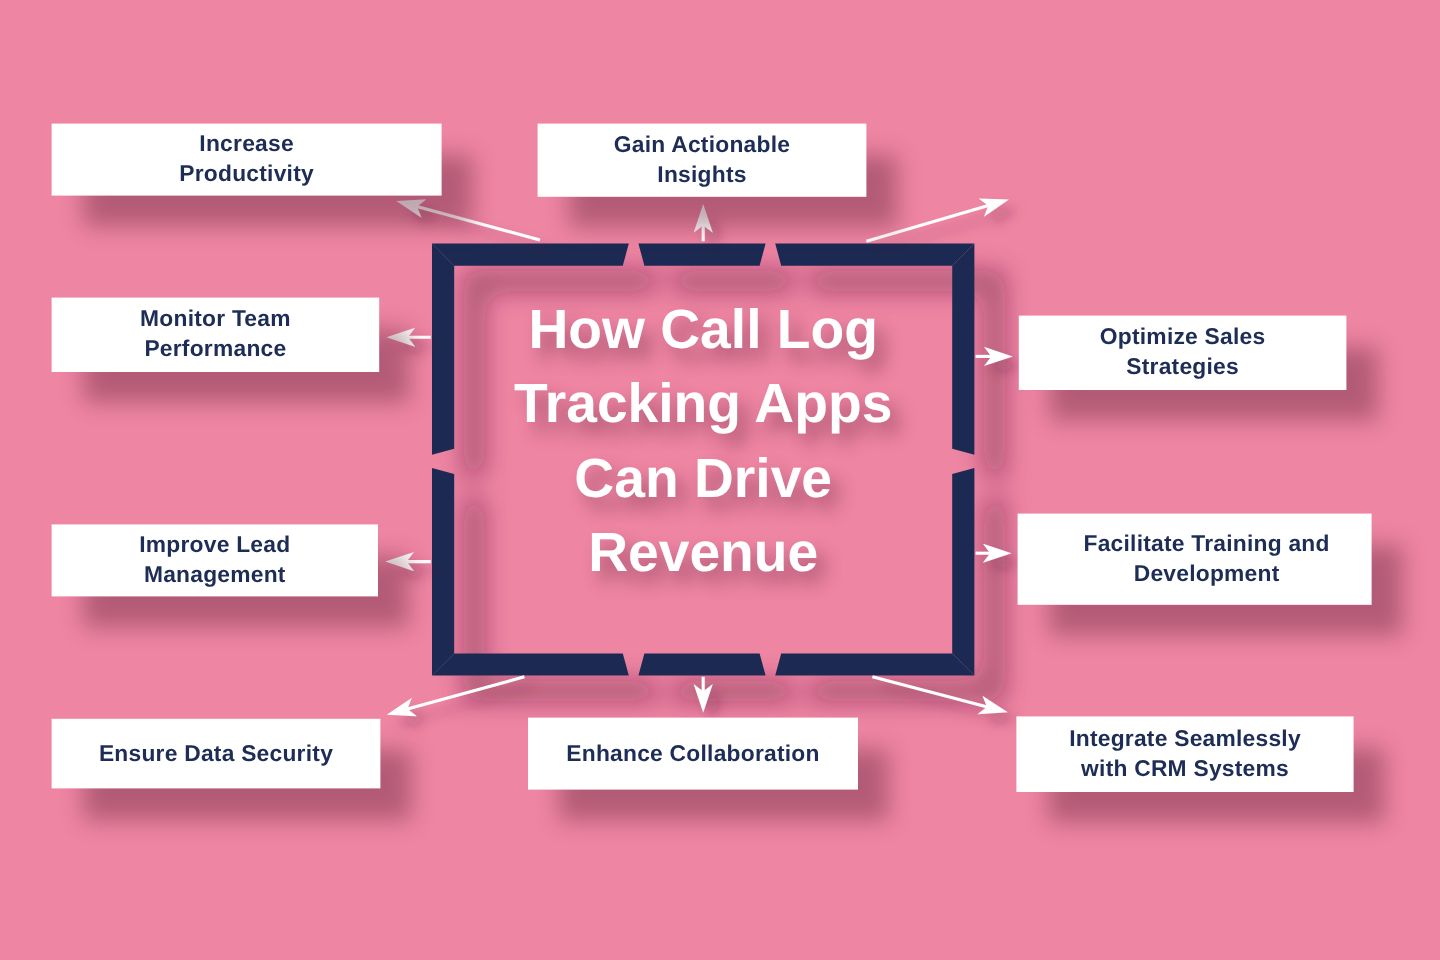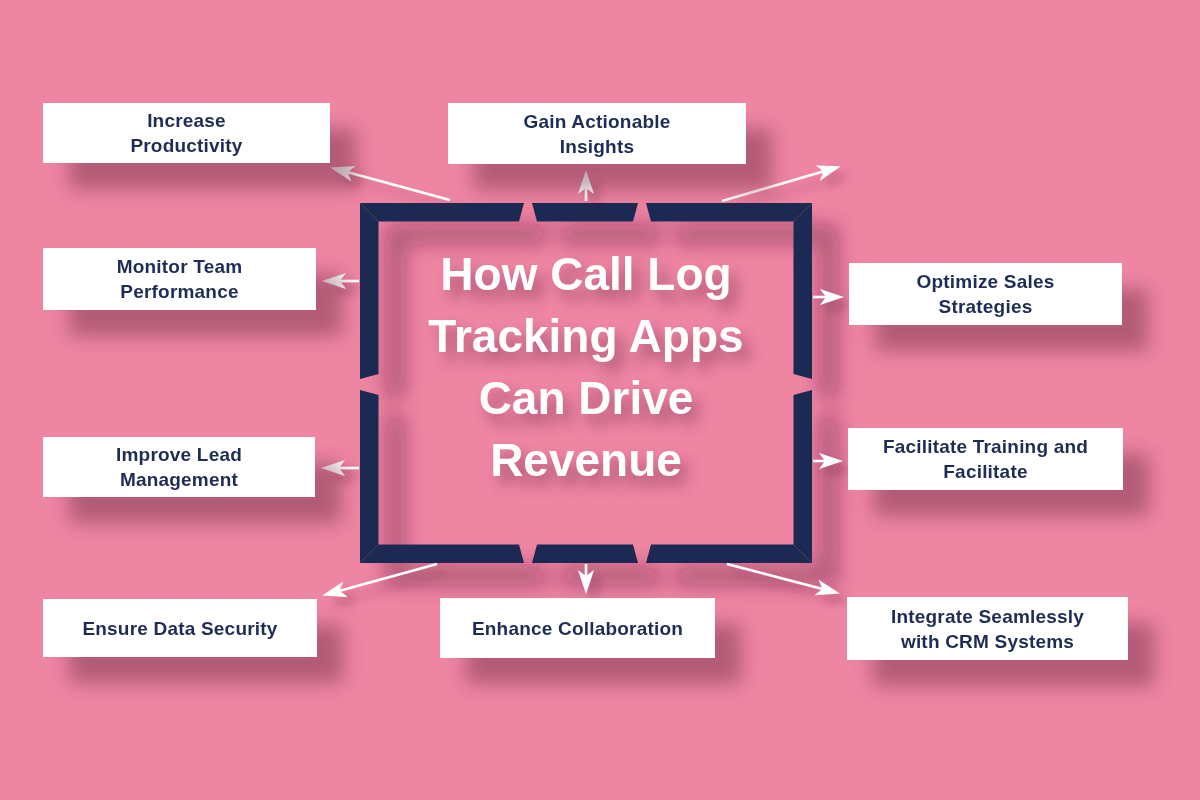--- a/index.html
+++ b/index.html
@@ -90,49 +90,49 @@
     </g>
   </svg>
 
   <div class="center-title">
       <div>How Call Log</div>
       <div>Tracking Apps</div>
       <div>Can Drive</div>
       <div>Revenue</div>
     </div>
 
-  <div class="node" style="left:43px;top:103px;width:287px;height:60px;">
+  <div class="node" style="left:43px;top:103px;width:325px;height:60px;">
       <div>Increase</div>
       <div>Productivity</div>
     </div>
 
-  <div class="node" style="left:448px;top:103px;width:298px;height:61px;">
+  <div class="node" style="left:448px;top:103px;width:274px;height:61px;">
       <div>Gain Actionable</div>
       <div>Insights</div>
     </div>
 
 
   <div class="node" style="left:43px;top:248px;width:273px;height:62px;">
       <div>Monitor Team</div>
       <div>Performance</div>
     </div>
 
   <div class="node" style="left:849px;top:263px;width:273px;height:62px;">
       <div>Optimize Sales</div>
       <div>Strategies</div>
     </div>
 
   <div class="node" style="left:43px;top:437px;width:272px;height:60px;">
       <div>Improve Lead</div>
       <div>Management</div>
     </div>
 
-  <div class="node" style="left:848px;top:428px;width:275px;height:62px;">
+  <div class="node" style="left:848px;top:428px;width:275px;height:76px;padding-left:20px;">
       <div>Facilitate Training and</div>
-      <div>Facilitate</div>
+      <div>Development</div>
     </div>
 
   <div class="node" style="left:43px;top:599px;width:274px;height:58px;align-items:center;">
       <div>Ensure Data Security</div>
     </div>
 
   <div class="node" style="left:440px;top:598px;width:275px;height:60px;">
       <div>Enhance Collaboration</div>
     </div>
 

